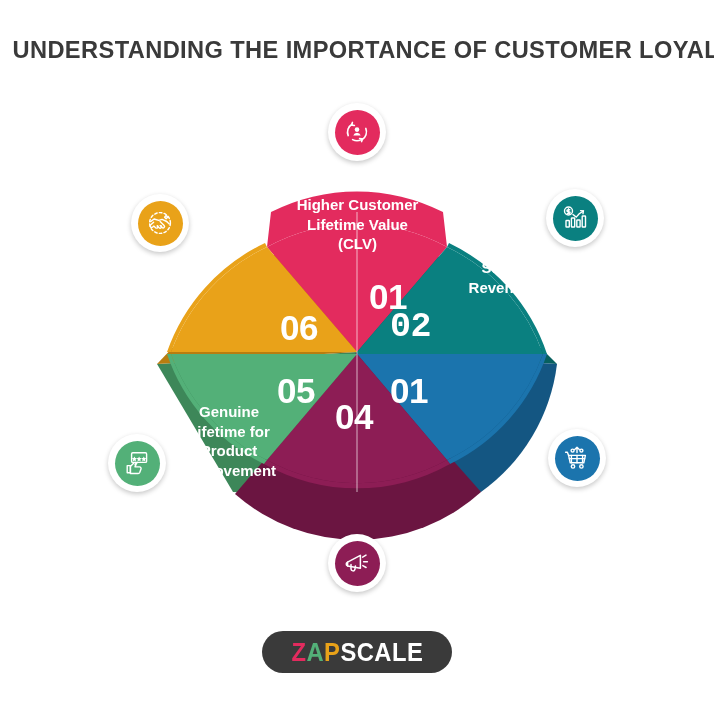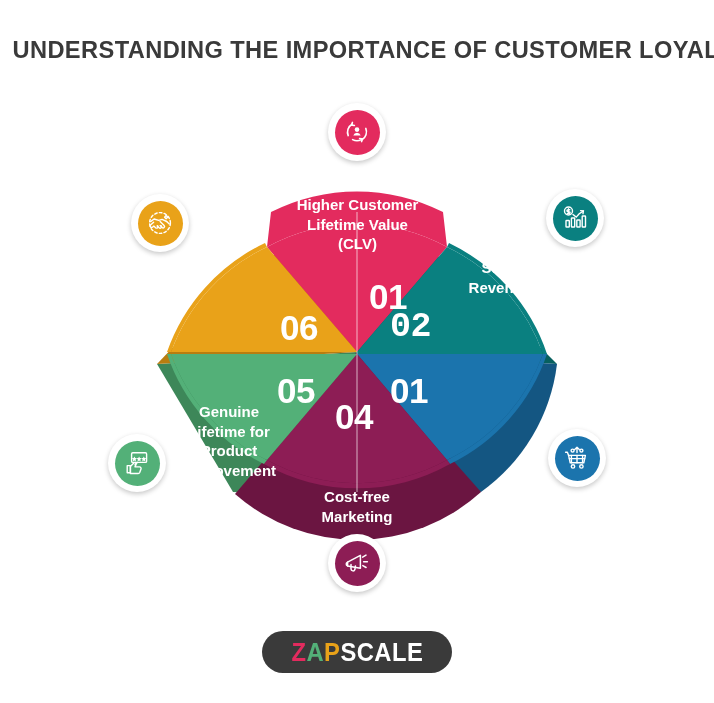--- a/index.html
+++ b/index.html
@@ -201,22 +201,20 @@
         <line x1="280" y1="260" x2="280" y2="120"></line>
         <line x1="280" y1="260" x2="280" y2="400"></line>
       </g>
     </svg>
 
     <div class="seg-label lbl-1">Higher Customer
 Lifetime Value
 (CLV)</div>
     <div class="seg-label lbl-2">Stable
 Revenues</div>
-    <div class="seg-label lbl-4">Cost-free
-Marketing</div>
     <div class="seg-label lbl-5">Genuine
 Lifetime for
 Product
 Improvement</div>
 
     <div class="seg-num num-1">01</div>
     <div class="seg-num num-2">02</div>
     <div class="seg-num num-3">01</div>
     <div class="seg-num num-4">04</div>
     <div class="seg-num num-5">05</div>

